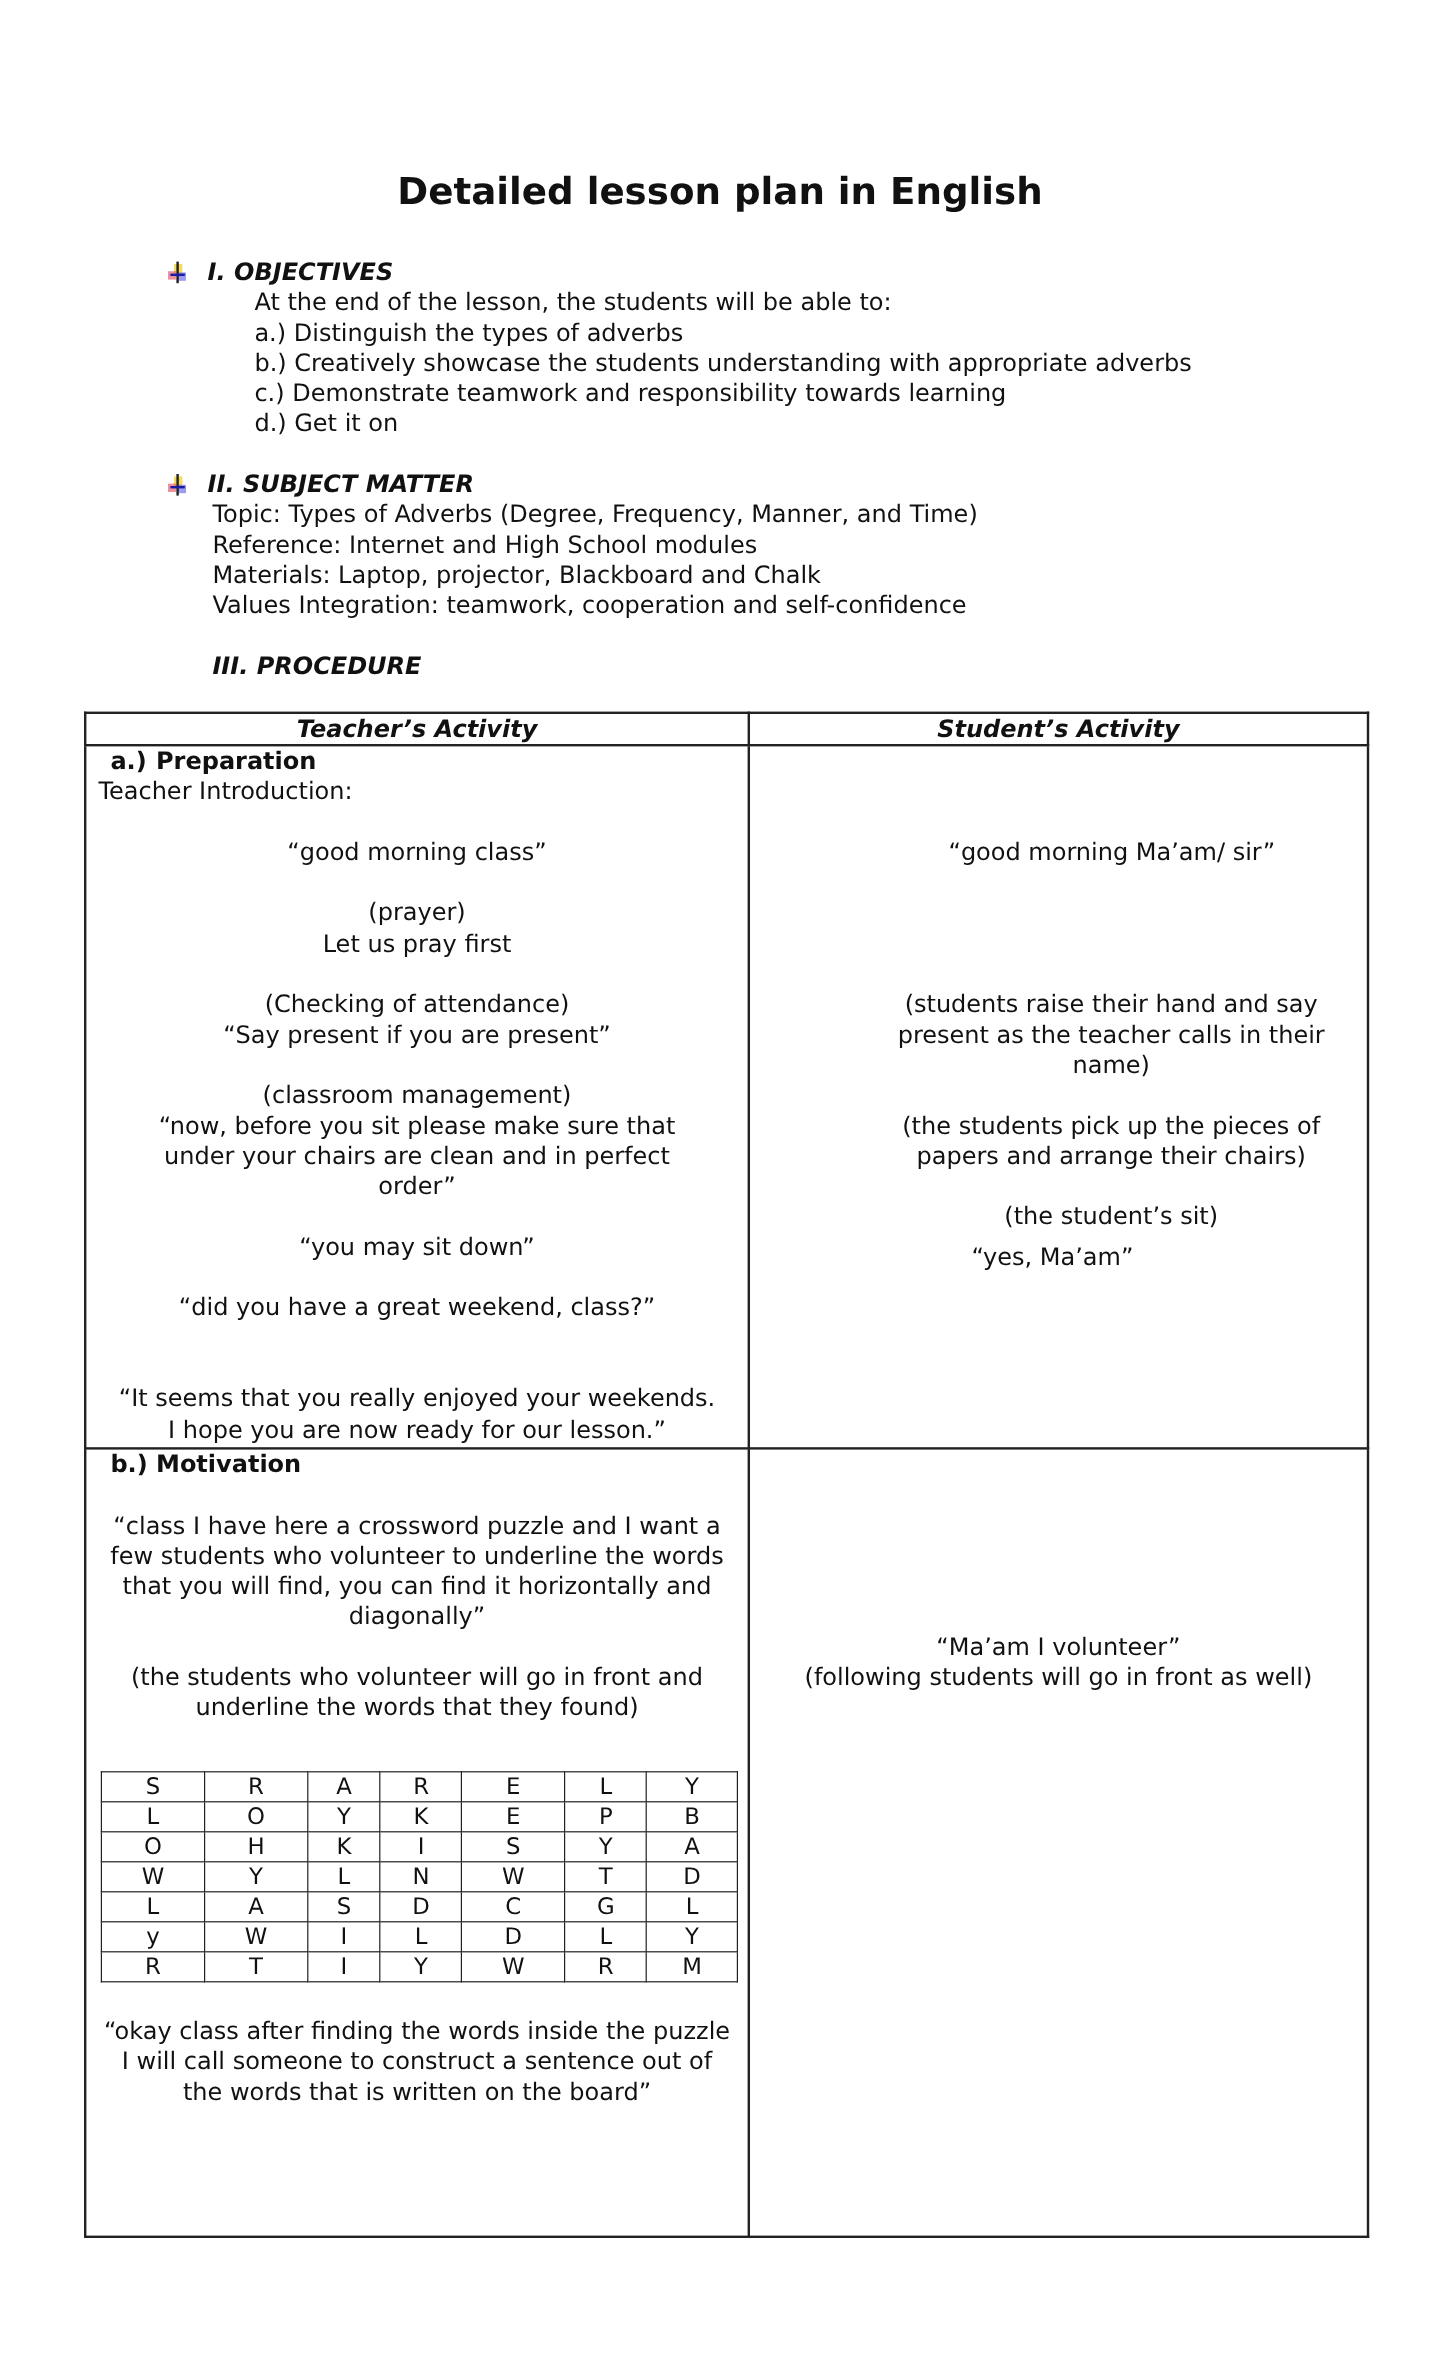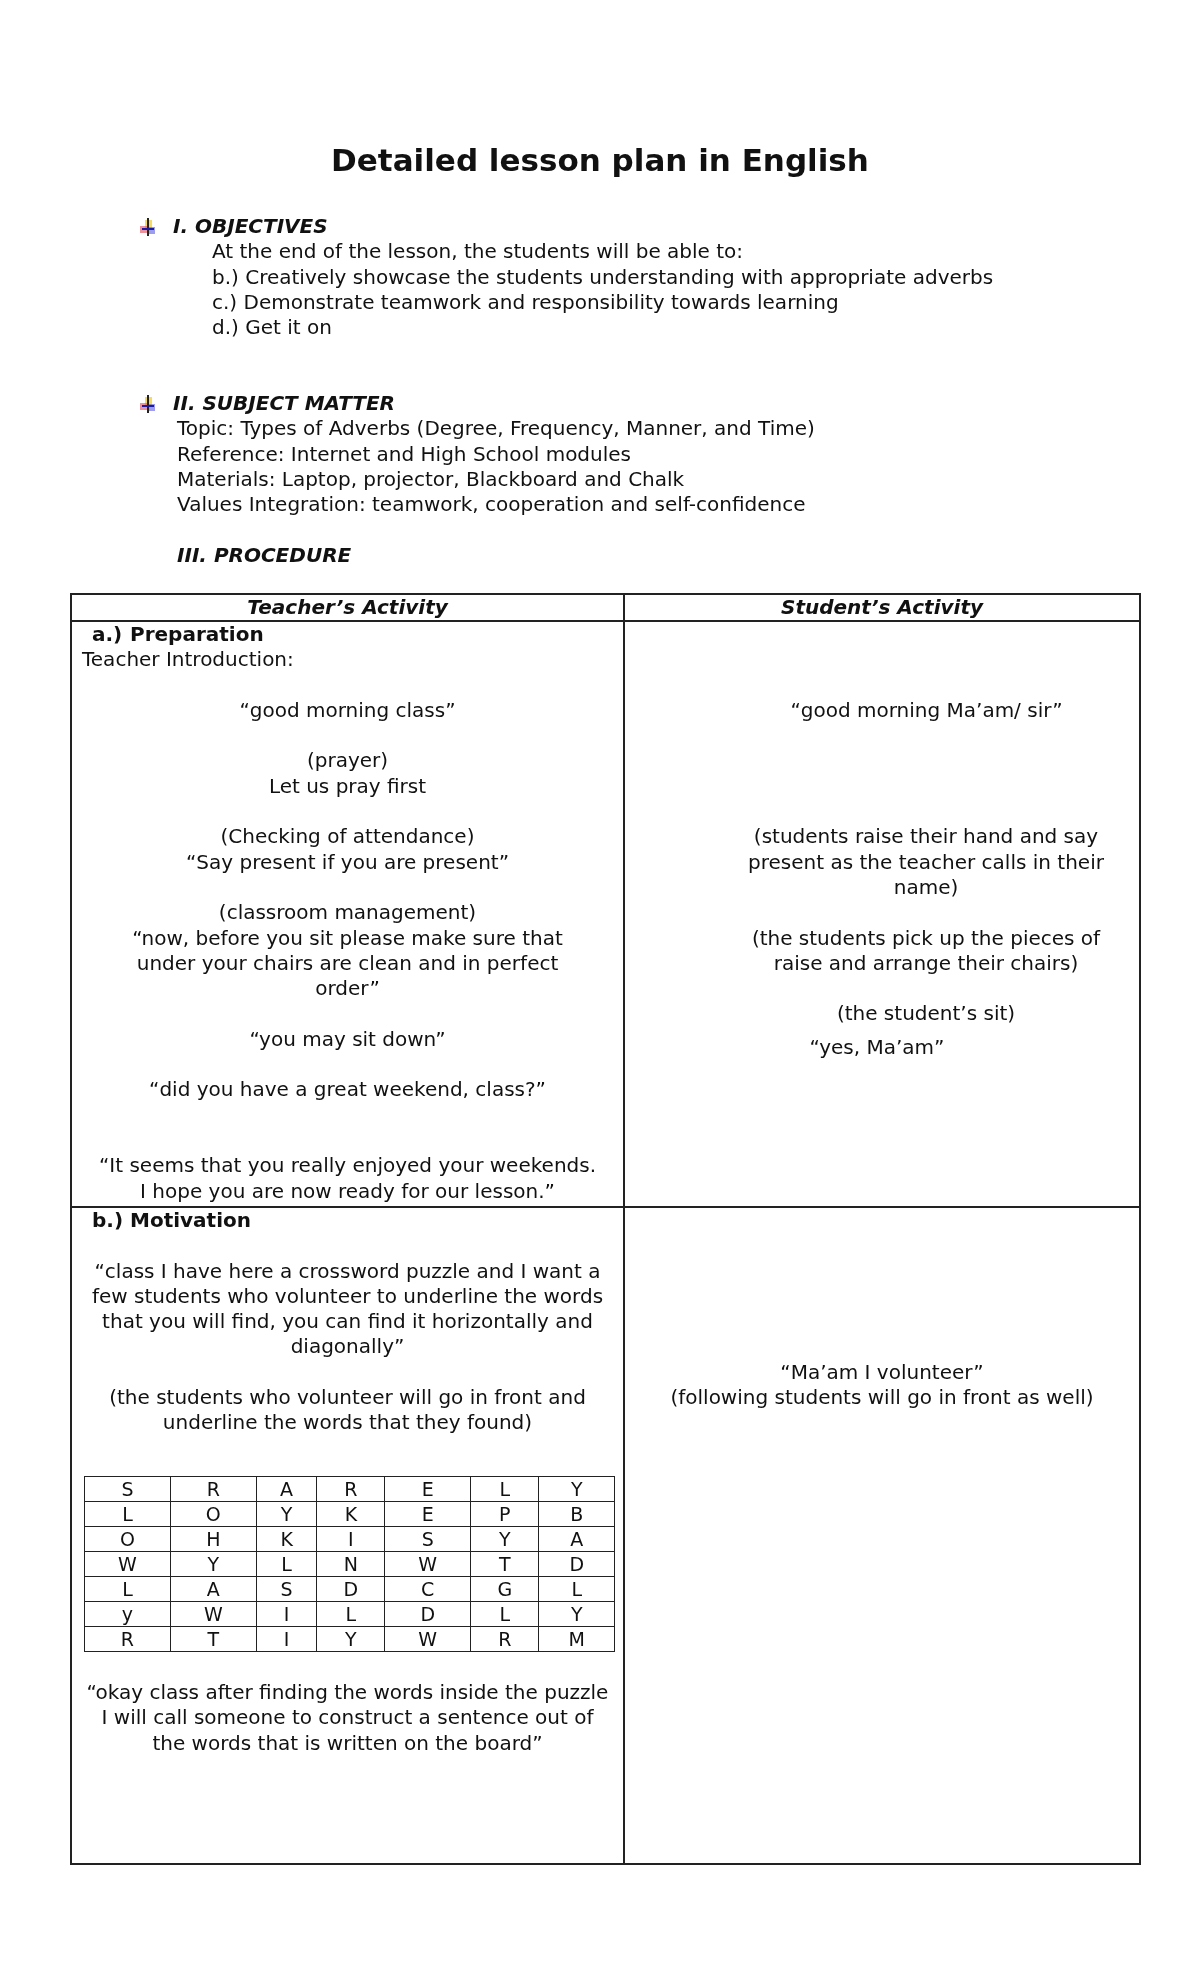--- a/index.html
+++ b/index.html
@@ -40,20 +40,21 @@
         <span class="y"></span>
         <span class="r"></span>
         <span class="b"></span>
         <span class="v"></span>
         <span class="h"></span>
       </span>
     <span>I. OBJECTIVES</span>
   </div>
   <div class="obj-body">
     <div>At the end of the lesson, the students will be able to:</div>
+    <div>a.) Distinguish the types of adverbs</div>
     <div>b.) Creatively showcase the students understanding with appropriate adverbs</div>
     <div>c.) Demonstrate teamwork and responsibility towards learning</div>
     <div>d.) Get it on</div>
   </div>
 </div>
 
 <div class="section" style="top:391px;">
   <div class="sec-head">
     <span class="bullet">
         <span class="y"></span>
@@ -107,21 +108,21 @@
       <div class="gap"></div>
       <div class="gap"></div>
       <div class="gap"></div>
       <div class="c" style="padding-left:105px; padding-right:16px;">“good morning Ma’am/ sir”</div>
       <div class="gap"></div>
           <div class="gap"></div>
           <div class="gap"></div>
           <div class="gap"></div>
       <div class="c" style="padding-left:100px; padding-right:12px;">(students raise their hand and say present as the teacher calls in their name)</div>
       <div class="gap"></div>
-      <div class="c" style="padding-left:100px; padding-right:12px;">(the students pick up the pieces of raise and arrange their chairs)</div>
+      <div class="c" style="padding-left:100px; padding-right:12px;">(the students pick up the pieces of papers and arrange their chairs)</div>
       <div class="gap"></div>
       <div class="c" style="padding-left:100px; padding-right:12px;">(the student’s sit)</div>
       <div class="gap" style="height:8px;"></div>
       <div class="c" style="padding-left:100px; padding-right:110px;">“yes, Ma’am”</div>
     </td>
   </tr>
   <tr style="height:657px;">
     <td class="col-l">
       <div class="stage"><span class="lbl">b.)</span><span>Motivation</span></div>
       <div class="gap"></div>

